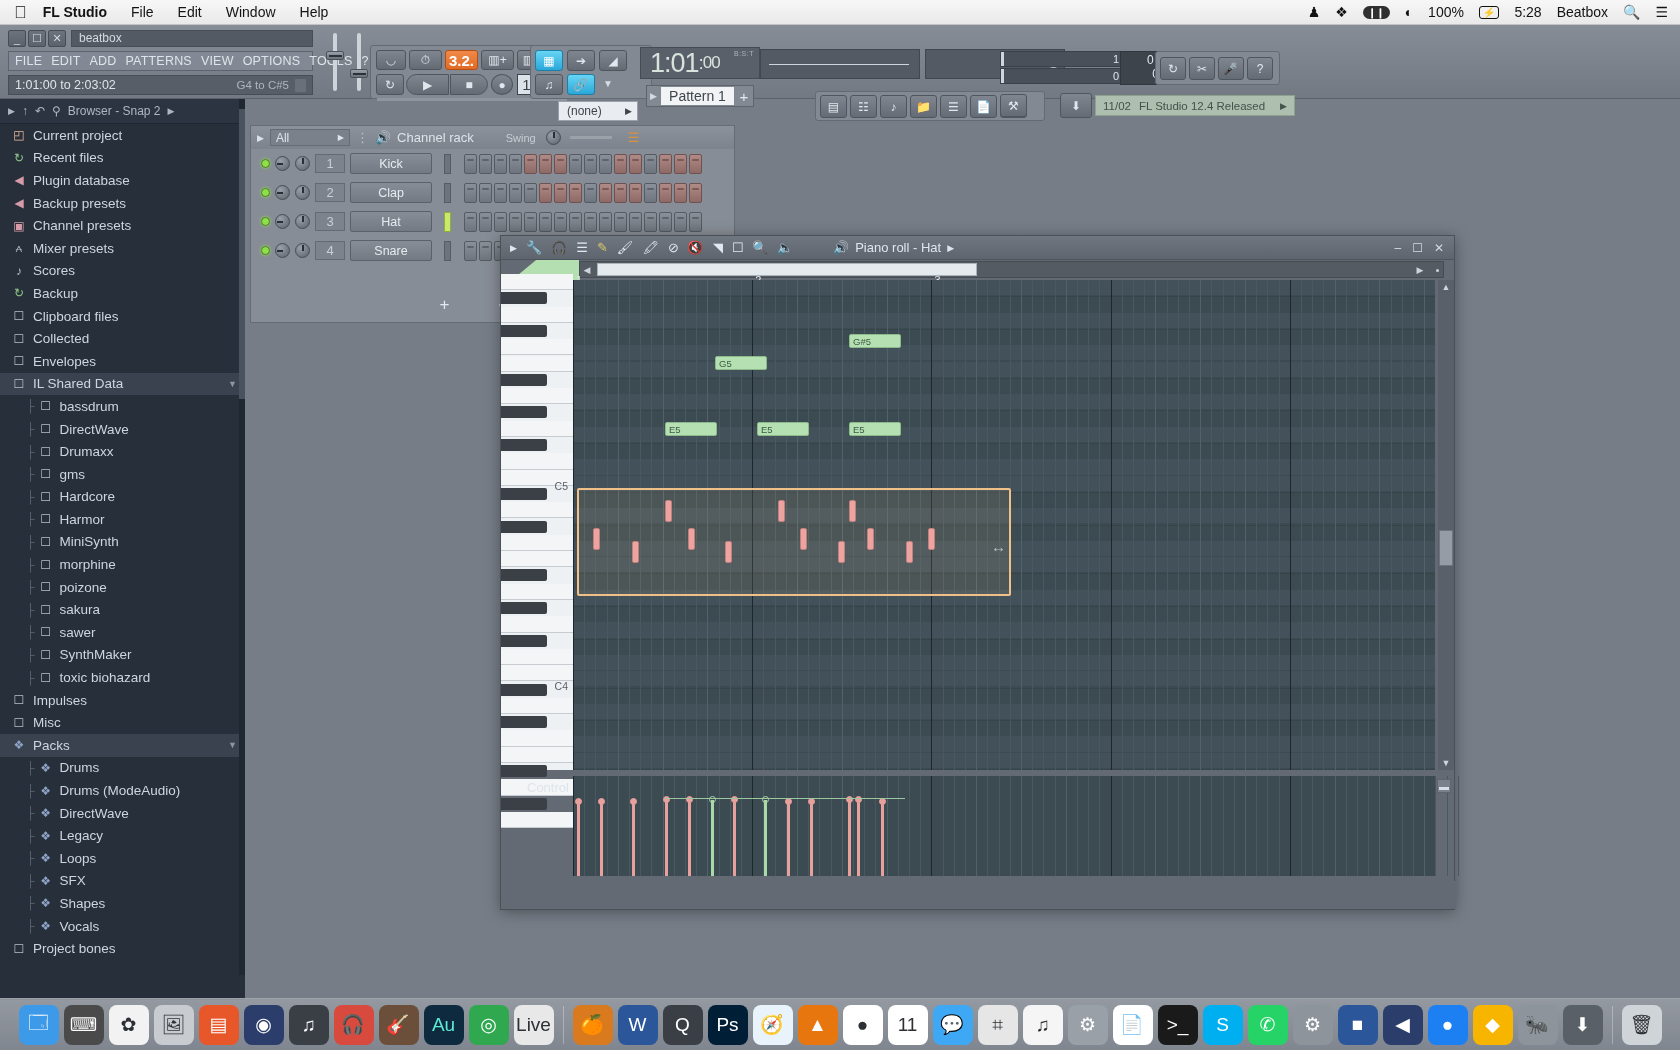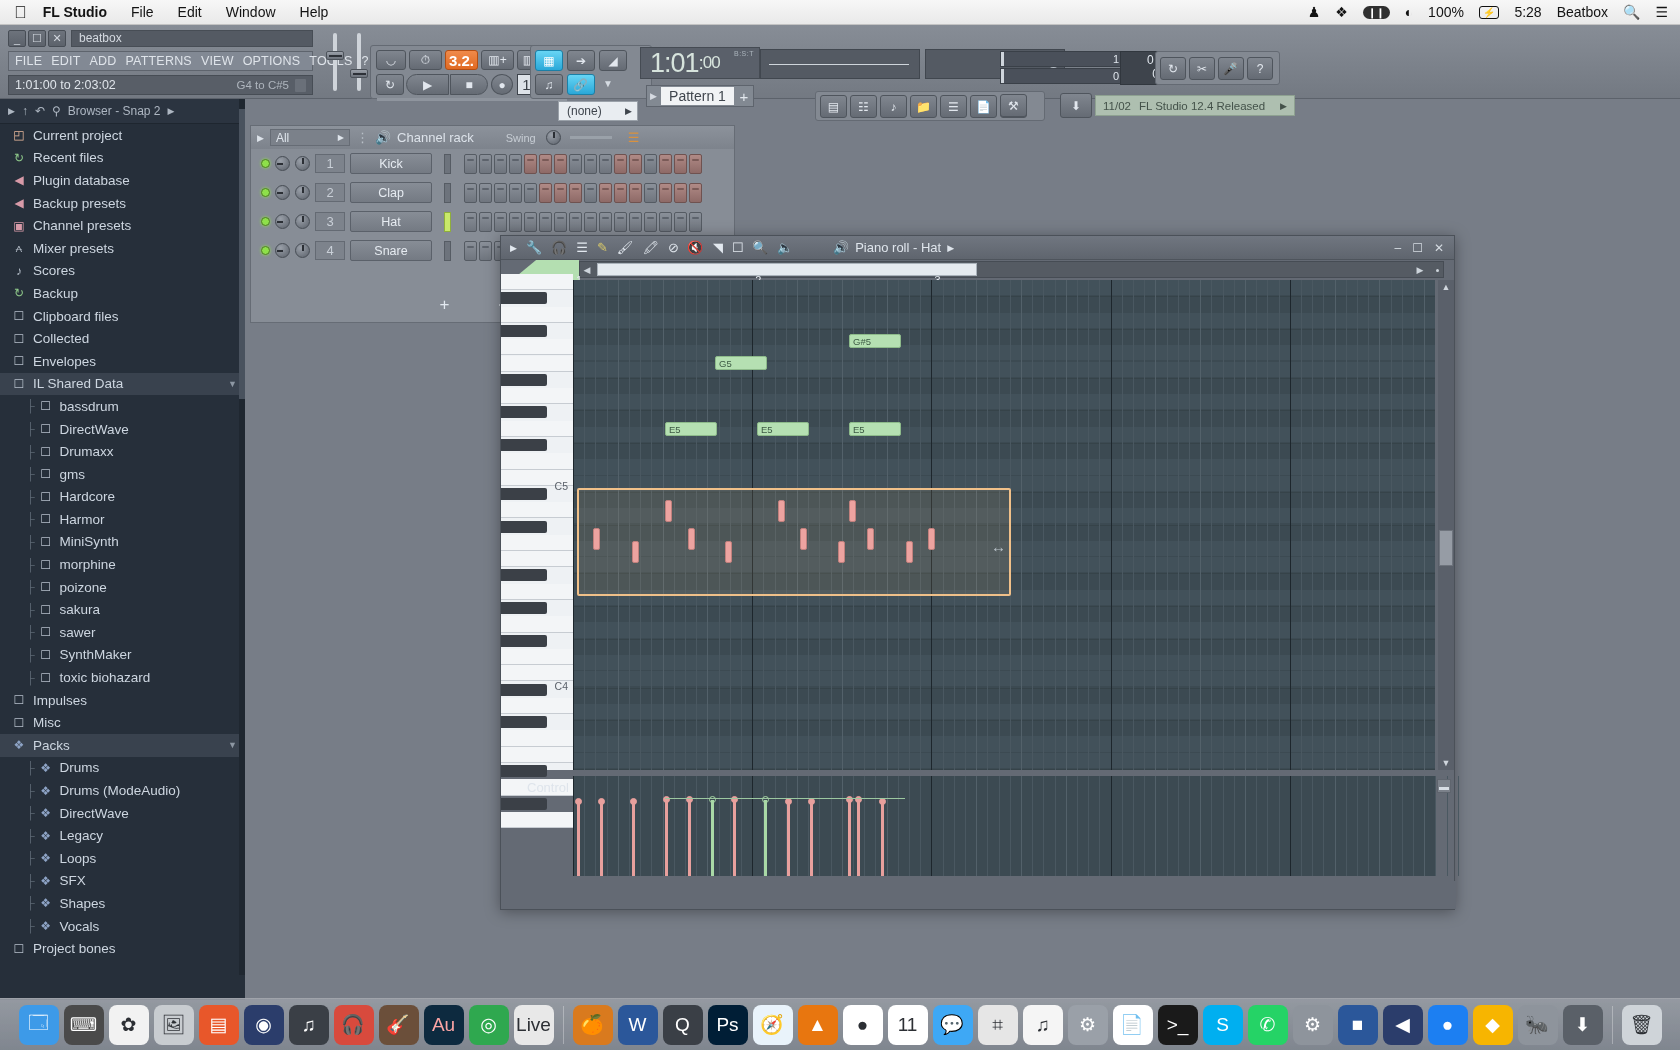--- a/index.html
+++ b/index.html
@@ -1076,21 +1076,21 @@
     <div class="dockico" style="background: rgb(58, 63, 70);">
       <span class="glyph" style="color:#fff">♫</span>
     </div>
     <div class="dockico" style="background: rgb(216, 74, 61);">
       <span class="glyph" style="color:#fff">🎧</span>
     </div>
     <div class="dockico" style="background: rgb(107, 79, 58);">
       <span class="glyph" style="color:#fff">🎸</span>
     </div>
     <div class="dockico" style="background: rgb(13, 42, 63);">
-      <span class="glyph" style="color:#fca5a5">Au</span>
+      <span class="glyph" style="color:#5eead4">Au</span>
     </div>
     <div class="dockico" style="background: rgb(47, 168, 79);">
       <span class="glyph" style="color:#fff">◎</span>
     </div>
     <div class="dockico" style="background: rgb(232, 232, 232);">
       <span class="glyph" style="color:#2c2f34">Live</span>
     </div>
     <div class="dsep"></div>
     <div class="dockico" style="background: rgb(217, 122, 30);">
       <span class="glyph" style="color:#fff">🍊</span>

